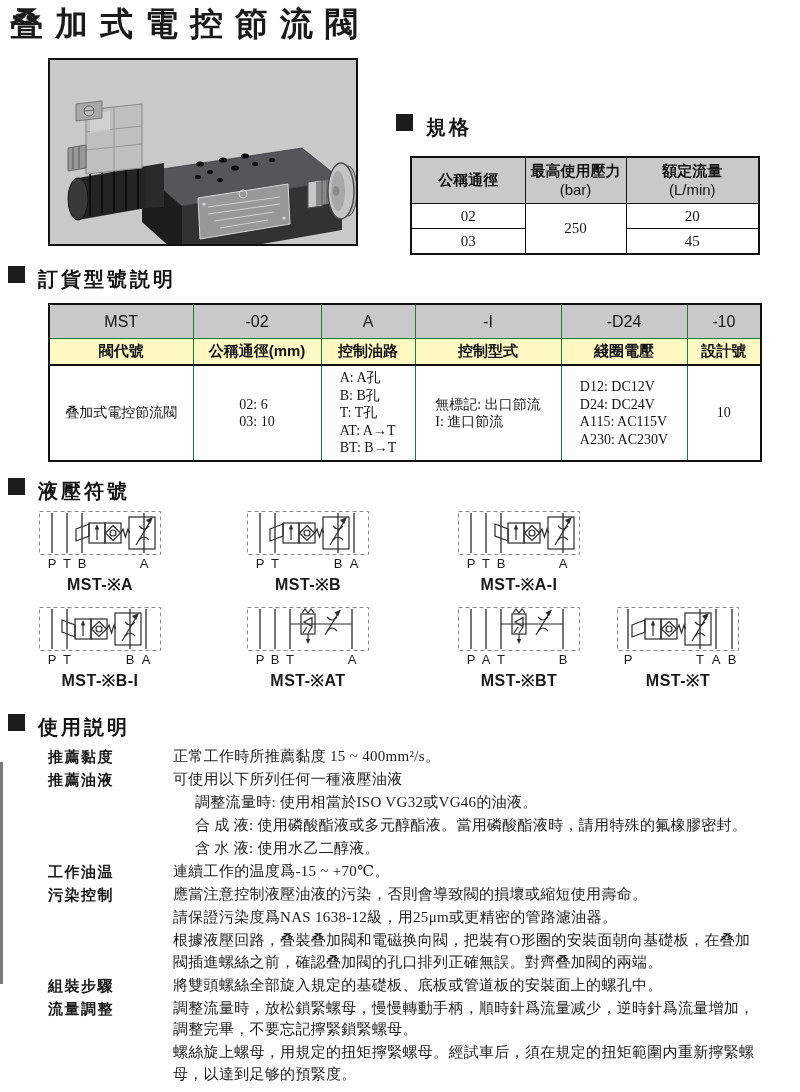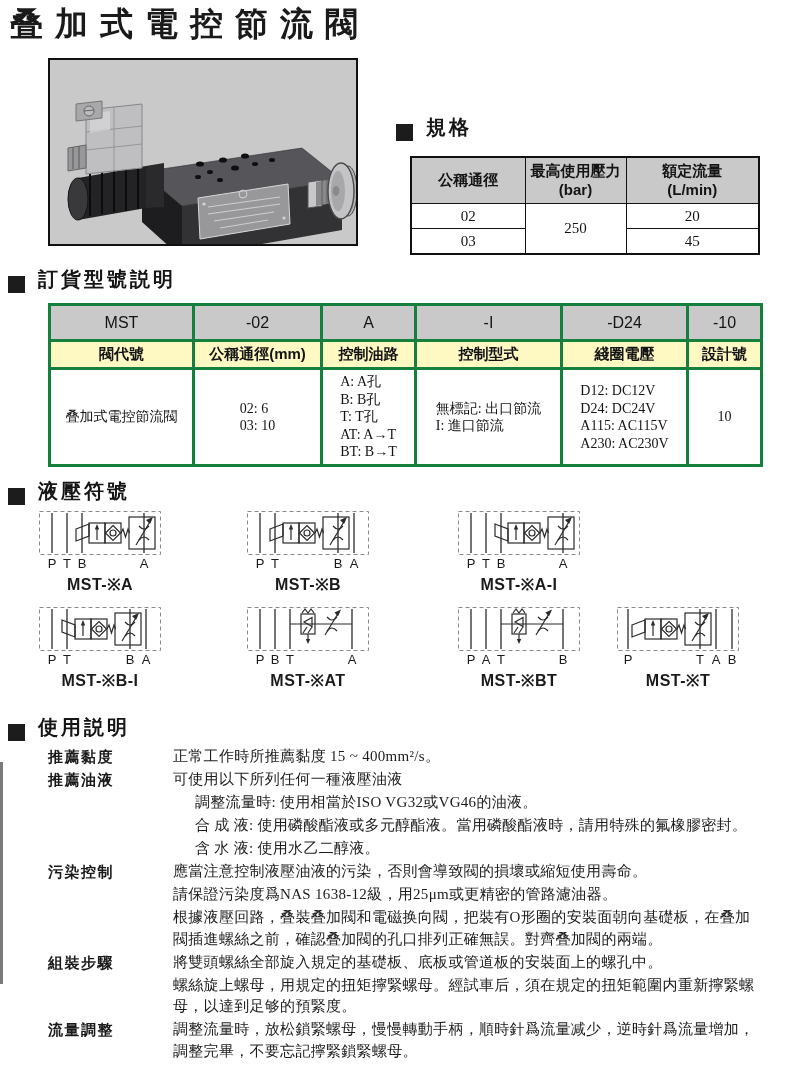--- a/index.html
+++ b/index.html
@@ -2,36 +2,36 @@
 <html><head>
 <meta charset="utf-8">
 <style>
   html,body{margin:0;padding:0;background:#fff;}
   .page{position:relative;width:800px;height:1092px;background:#ffffff;overflow:hidden;
         font-family:"Liberation Sans",sans-serif;color:#141414;}
   
   .title{position:absolute;left:10px;top:2px;margin:0;font-size:33px;font-weight:900;
          letter-spacing:12px;color:#1a1a1a;white-space:nowrap;}
   
-  .sec{position:absolute;display:flex;align-items:flex-end;font-size:20px;font-weight:700;
+  .sec{position:absolute;display:flex;align-items:flex-start;font-size:20px;font-weight:700;
        letter-spacing:3px;color:#151515;}
   .sec .bullet{width:17px;height:17px;background:#1c1c1c;margin-right:13px;flex:0 0 auto;}
   
   .photo{position:absolute;left:48px;top:58px;width:306px;height:184px;border:2px solid #111;
          background:#c9c9c9;}
   .photo svg{display:block;}
   
   table{border-collapse:collapse;position:absolute;table-layout:fixed;}
   .spec{left:410px;top:156px;width:348px;border:2px solid #111;font-size:15px;}
   .spec td{border:1px solid #111;text-align:center;vertical-align:middle;padding:0;}
   .spec tr.hd td{background:#c9c9c9;font-weight:700;height:45px;line-height:1.25;}
   .spec tr.r td{height:24px;font-family:"Liberation Serif","DejaVu Serif",serif;font-size:15px;}
-  .spec .sub{display:block;font-weight:700;}
+  .spec .sub{display:block;font-weight:400;}
   .ord{left:48px;top:303px;width:712px;border:2px solid #111;}
-  .ord td{border:3px solid #15803d;text-align:center;vertical-align:middle;padding:0 2px;}
+  .ord td{border:1px solid #15803d;text-align:center;vertical-align:middle;padding:0 2px;}
   .ord tr.code td{background:#c9c9c9;height:33px;font-size:16px;}
   .ord tr.lbl td{background:#fef9c3;height:25px;font-size:15px;font-weight:700;border-bottom:2px solid #111;}
   .ord tr.bodyrow td{height:94px;font-size:14px;font-family:"Liberation Serif","DejaVu Serif",serif;}
   .cellblock{display:inline-block;text-align:left;white-space:pre-line;line-height:17.5px;}
   
   .sym{position:absolute;width:124px;}
   .sym svg{display:block;}
   .dbox{fill:none;stroke:#8a8a8a;stroke-width:1;stroke-dasharray:4 3;}
   .pl{stroke:#3a3a3a;stroke-width:1.4;}
   .g{fill:none;stroke:#2a2a2a;stroke-width:1.2;}
@@ -418,38 +418,42 @@
     </div>
     <div class="urow ind">
       <div class="ulabel"></div>
       <div class="utext">合 成 液: 使用磷酸酯液或多元醇酯液。當用磷酸酯液時，請用特殊的氟橡膠密封。</div>
     </div>
     <div class="urow ind">
       <div class="ulabel"></div>
       <div class="utext">含 水 液: 使用水乙二醇液。</div>
     </div>
     <div class="urow">
+      <div class="ulabel">工作油温</div>
+      <div class="utext">連續工作的温度爲-15 ~ +70℃。</div>
+    </div>
+    <div class="urow">
       <div class="ulabel">污染控制</div>
       <div class="utext">應當注意控制液壓油液的污染，否則會導致閥的損壞或縮短使用壽命。</div>
     </div>
     <div class="urow">
       <div class="ulabel"></div>
       <div class="utext">請保證污染度爲NAS 1638-12級，用25μm或更精密的管路濾油器。</div>
     </div>
     <div class="urow">
       <div class="ulabel"></div>
       <div class="utext">根據液壓回路，叠裝叠加閥和電磁换向閥，把裝有O形圈的安裝面朝向基礎板，在叠加閥插進螺絲之前，確認叠加閥的孔口排列正確無誤。對齊叠加閥的兩端。</div>
     </div>
     <div class="urow">
       <div class="ulabel">組裝步驟</div>
       <div class="utext">將雙頭螺絲全部旋入規定的基礎板、底板或管道板的安裝面上的螺孔中。</div>
     </div>
     <div class="urow">
-      <div class="ulabel"></div>
-      <div class="utext">螺絲旋上螺母，用規定的扭矩擰緊螺母。經試車后，須在規定的扭矩範圍内重新擰緊螺母，以達到足够的預緊度。</div>
-    </div>
-    <div class="urow">
       <div class="ulabel">流量調整</div>
       <div class="utext">調整流量時，放松鎖緊螺母，慢慢轉動手柄，順時針爲流量减少，逆時針爲流量增加，調整完畢，不要忘記擰緊鎖緊螺母。</div>
     </div>
+    <div class="urow">
+      <div class="ulabel"></div>
+      <div class="utext">螺絲旋上螺母，用規定的扭矩擰緊螺母。經試車后，須在規定的扭矩範圍内重新擰緊螺母，以達到足够的預緊度。</div>
+    </div>
   </div>
 
 </div>
 
 </body></html>

